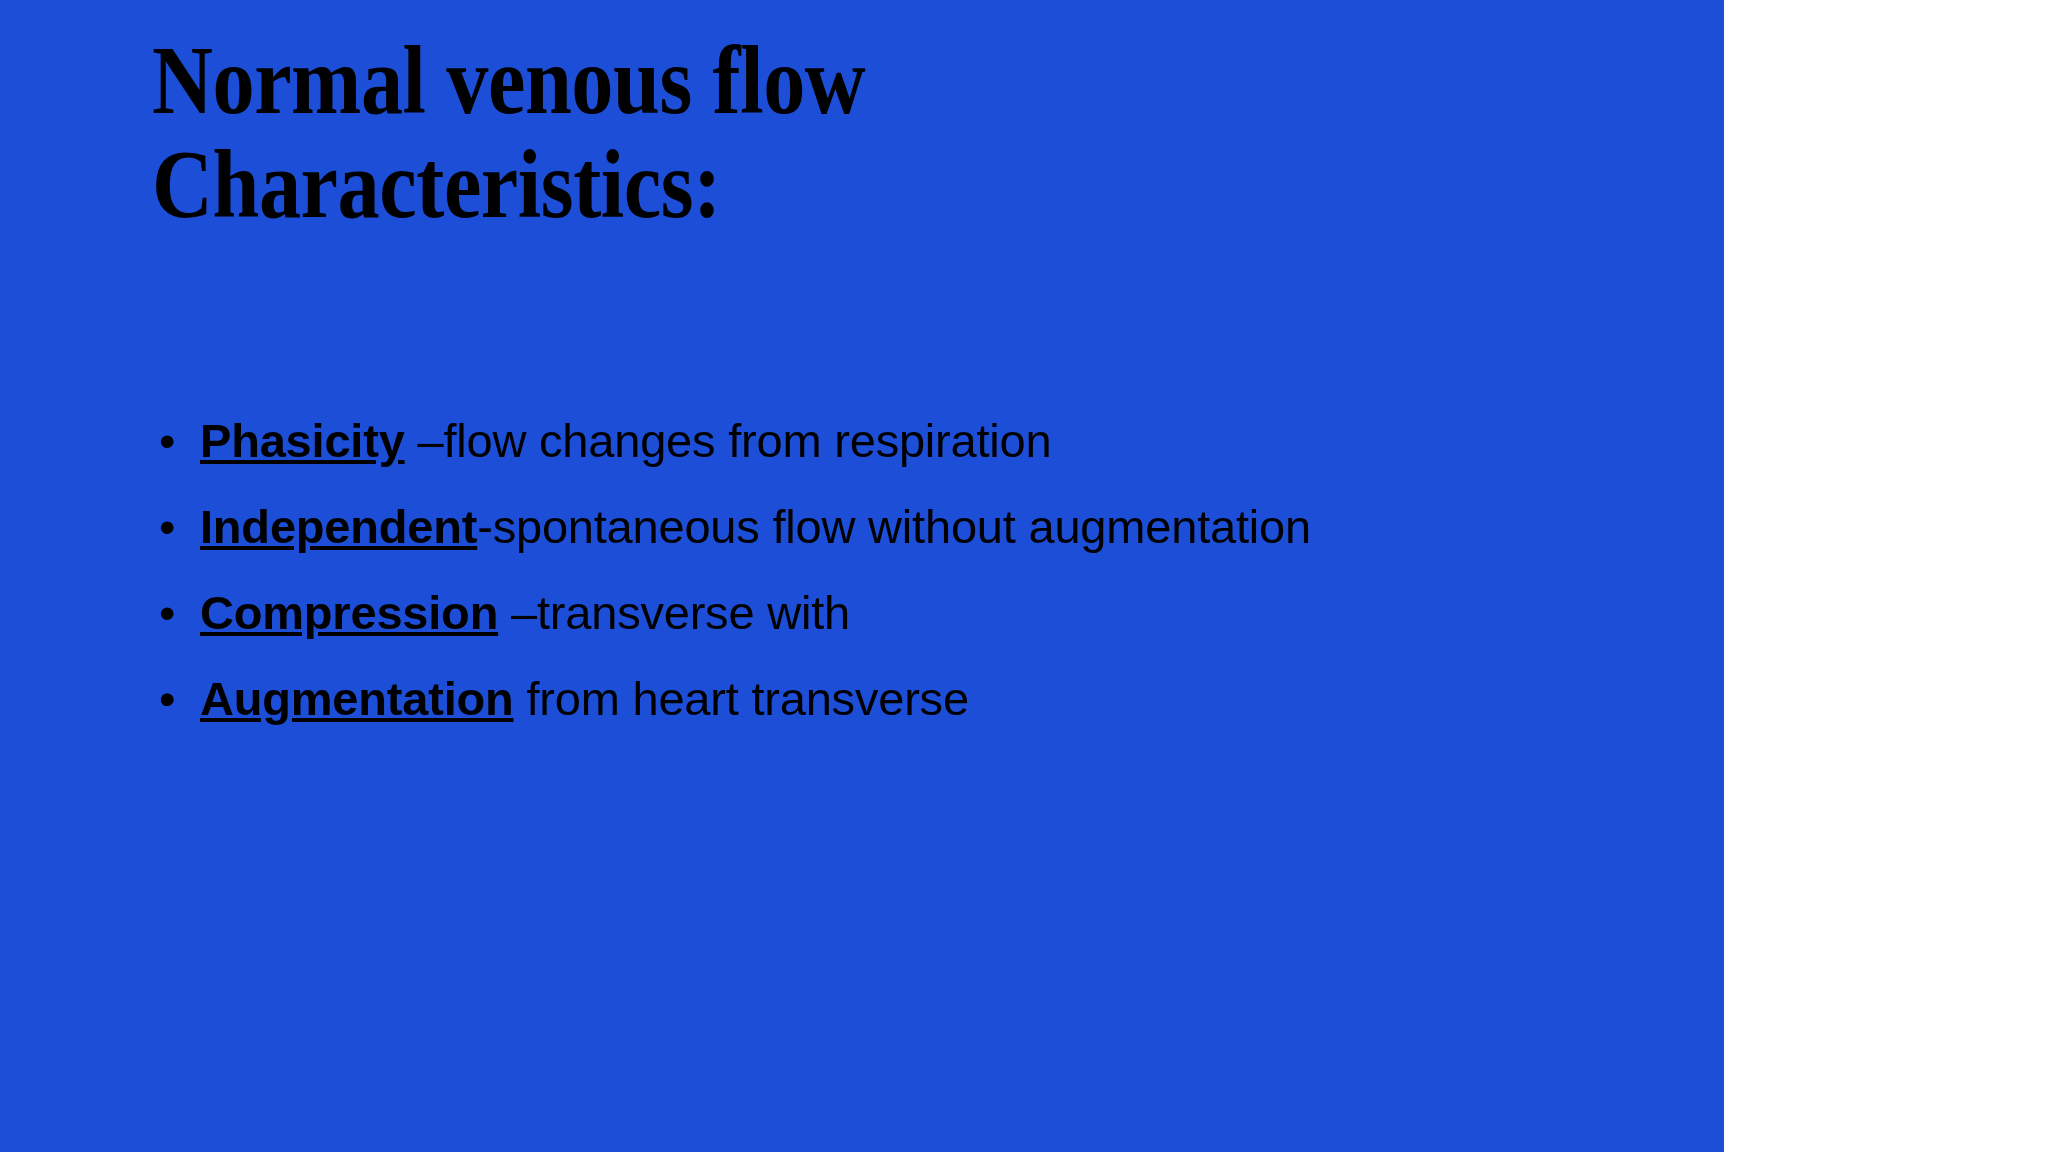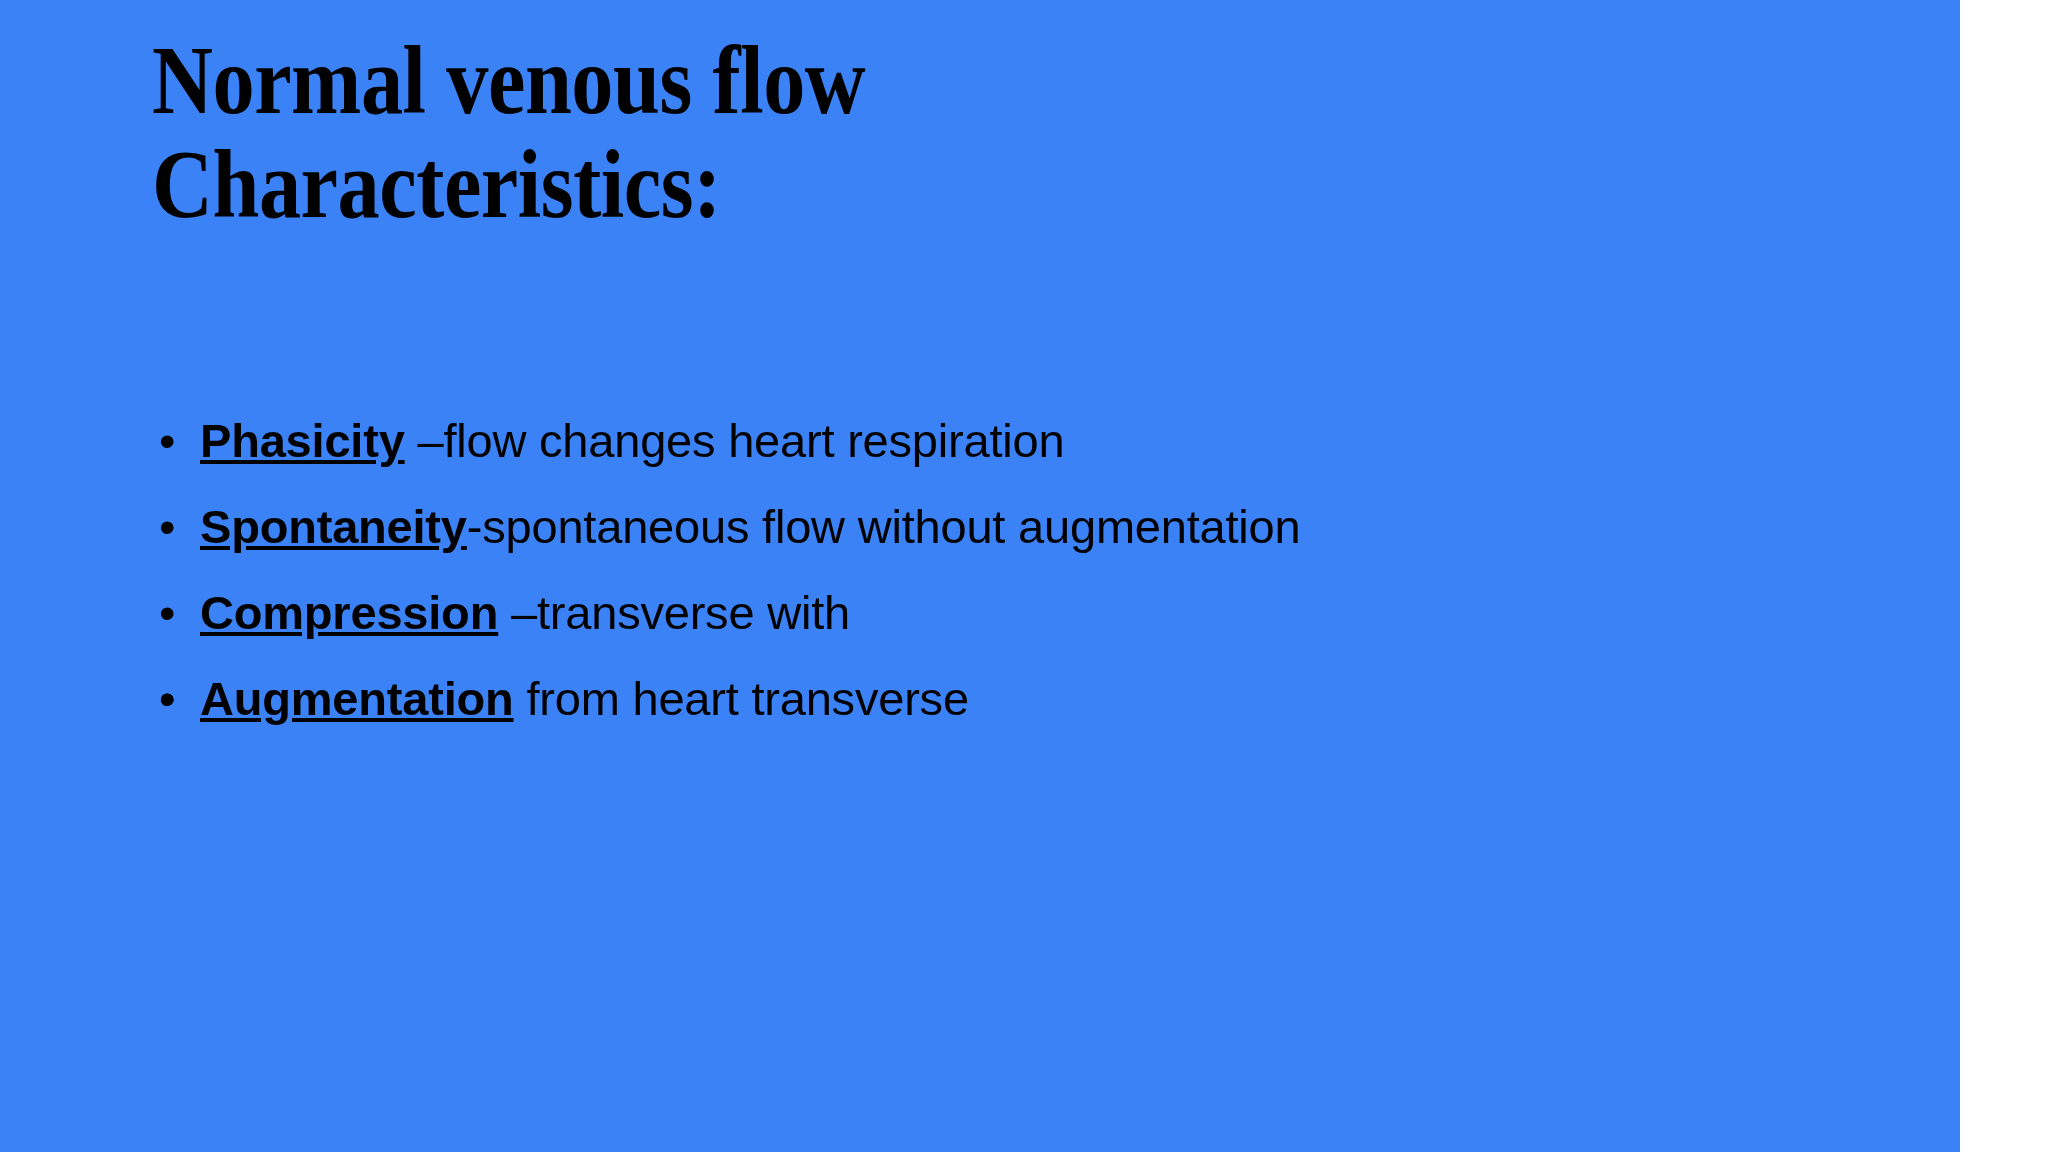--- a/index.html
+++ b/index.html
@@ -12,23 +12,23 @@
     width: 2048px;
     height: 1152px;
     overflow: hidden;
     font-family: "Liberation Sans", sans-serif;
     color: #000000;
     -webkit-font-smoothing: antialiased;
   }
 
   .slide {
     position: relative;
-    width: 1960px;
+    width: 1724px;
     height: 1152px;
-    background: #3b82f6;
+    background: #1d4ed8;
   }
 
   
   .title-block {
     position: absolute;
     left: 152px;
     top: 28px;
     width: 1300px;
   }
   .title-line {
@@ -92,25 +92,25 @@
 <div class="slide">
 
   <div class="title-block">
     <div class="title-line">Normal venous flow</div>
     <div class="title-line">Characteristics:</div>
   </div>
 
   <ul class="bullet-list">
 
     <li class="bullet-item">
-      <span class="bullet-marker">•</span><span class="lead">Phasicity</span><span class="rest"> –flow changes heart respiration</span>
+      <span class="bullet-marker">•</span><span class="lead">Phasicity</span><span class="rest"> –flow changes from respiration</span>
     </li>
 
     <li class="bullet-item">
-      <span class="bullet-marker">•</span><span class="lead">Spontaneity</span><span class="rest">-spontaneous flow without augmentation</span>
+      <span class="bullet-marker">•</span><span class="lead">Independent</span><span class="rest">-spontaneous flow without augmentation</span>
     </li>
 
     <li class="bullet-item">
       <span class="bullet-marker">•</span><span class="lead">Compression</span><span class="rest"> –transverse with</span>
     </li>
 
     <li class="bullet-item">
       <span class="bullet-marker">•</span><span class="rest bold"></span>
     </li>
 

